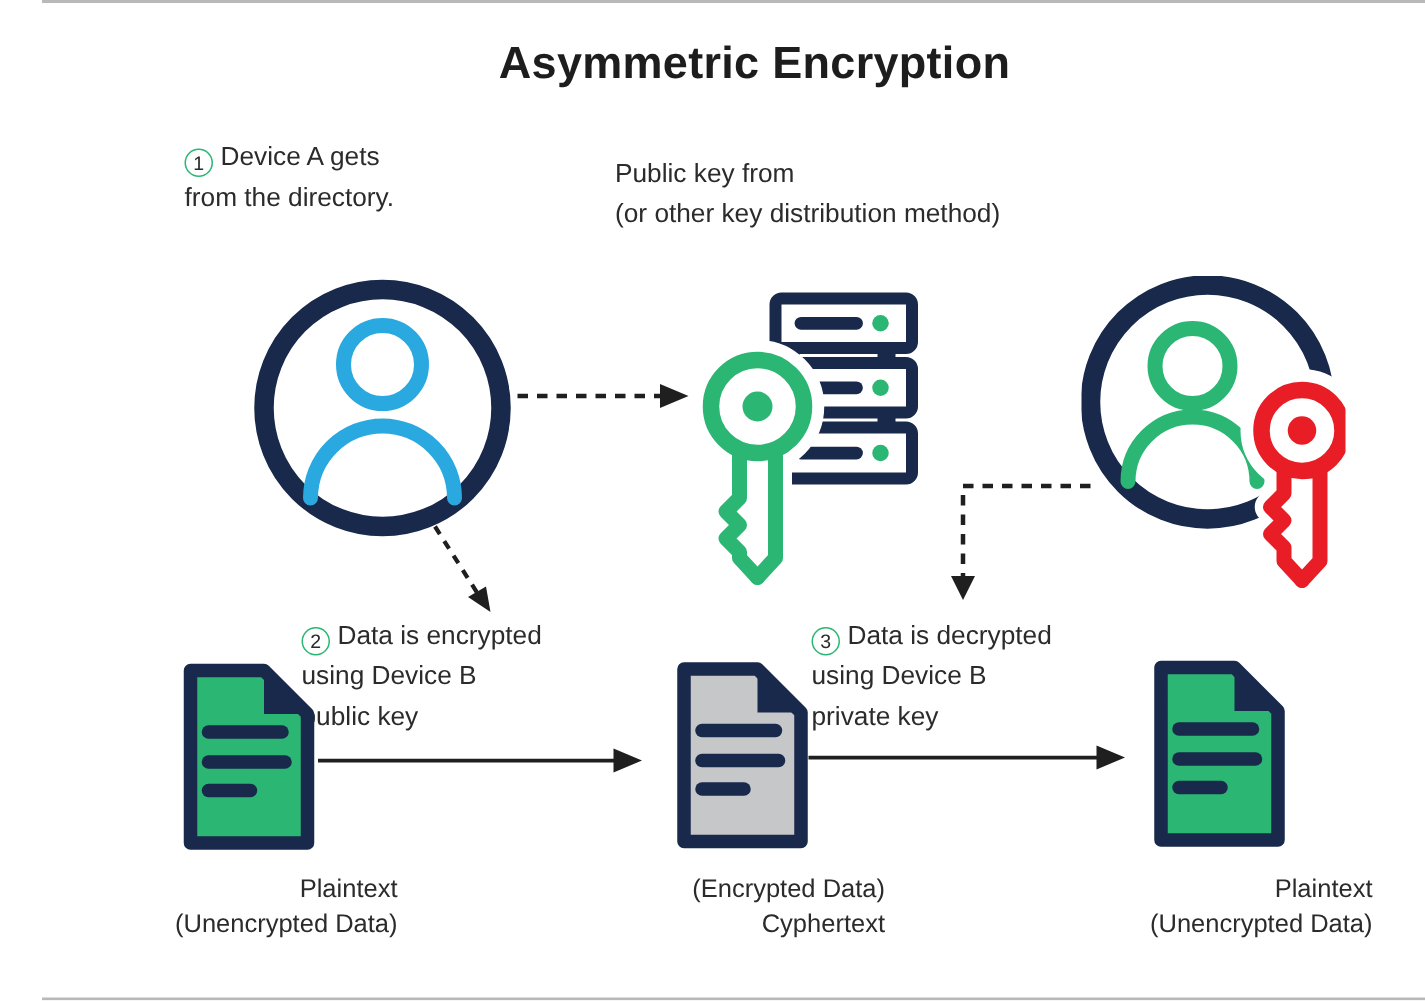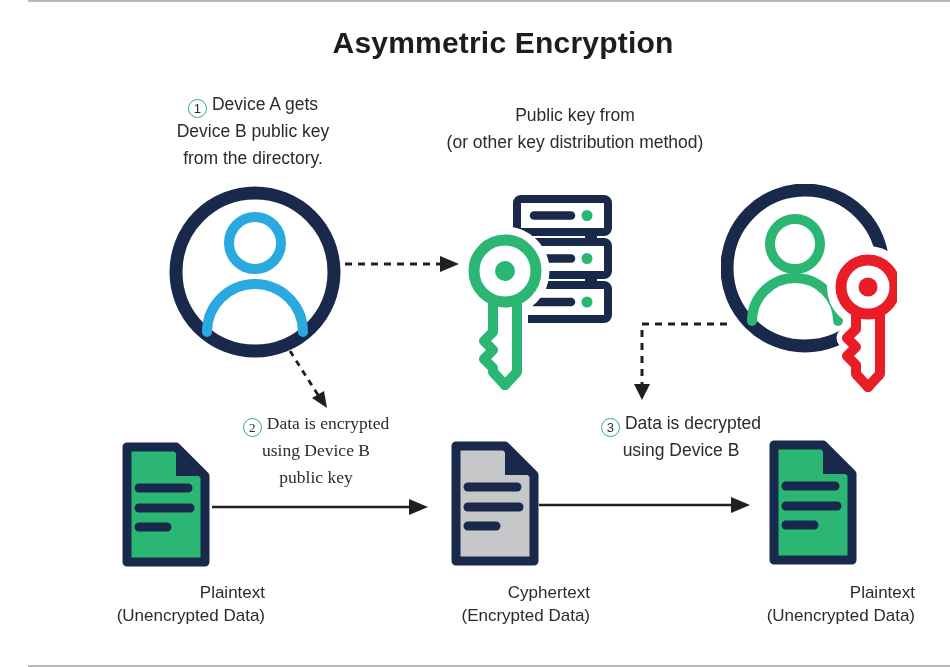--- a/index.html
+++ b/index.html
@@ -6,21 +6,21 @@
   .canvas{
     position:relative;width:950px;height:667px;background:#fff;overflow:hidden;
     font-family:"Liberation Sans","DejaVu Sans",sans-serif;color:var(--text,#2b2b2b);margin-left:28px;
   }
   .edge{position:absolute;left:0;right:0;height:2px;background:var(--page_border,#b9b9b9);}
   .edge.top{top:0;} .edge.bottom{bottom:0;}
   .title{
     position:absolute;top:26px;left:0;width:100%;text-align:center;
     font-size:30px;font-weight:bold;color:var(--title_text,#1d1d1d);letter-spacing:.2px;
   }
-  .caption{position:absolute;text-align:center;font-size:17.5px;line-height:26.5px;color:var(--text,#2b2b2b);}
+  .caption{position:absolute;text-align:left;font-size:17.5px;line-height:26.5px;color:var(--text,#2b2b2b);}
   .caption .ln{white-space:nowrap;}
   .numbadge{
     display:inline-flex;align-items:center;justify-content:center;
     width:19px;height:19px;border:1.6px solid var(--green,#2BB673);border-radius:50%;
     font-size:13px;line-height:1;color:var(--text,#2b2b2b);margin-right:5px;vertical-align:-3px;box-sizing:border-box;
   }
   .icon{position:absolute;}
   .navy-s{stroke:var(--navy,#18294B);} .navy-f{fill:var(--navy,#18294B);}
   .blue-s{stroke:var(--blue,#2AA9E0);}
   .green-s{stroke:var(--green,#2BB673);} .green-f{fill:var(--green,#2BB673);}
@@ -36,21 +36,20 @@
 <body>
 
 <div class="canvas">
   <div class="edge top"></div>
   <div class="edge bottom"></div>
 
   <div class="title">Asymmetric Encryption</div>
 
   <div class="caption" style="left:95px;top:91px;width:260px;">
     <div class="ln"><span class="numbadge">1</span><span>Device A gets</span></div>
-    <div class="ln">Device B public key</div>
     <div class="ln">from the directory.</div>
   </div>
 
   <div class="caption" style="left:382px;top:102px;width:330px;">
     <div class="ln">Public key from</div>
     <div class="ln">(or other key distribution method)</div>
   </div>
 
   <svg class="icon" style="left:137px;top:182px;" width="180" height="180" viewBox="0 0 180 180">
     <circle class="navy-s" cx="90" cy="90" r="79" fill="none" stroke-width="13"></circle>
@@ -97,29 +96,30 @@
       <circle class="white-s" cx="147" cy="103" r="27" fill="#fff" stroke-width="28"></circle>
       <path class="white-s" d="M135,133 V145 L126,154 L135,163 L126,172 L135,181 V190 L147,203" fill="none" stroke-width="21" stroke-linecap="round" stroke-linejoin="round"></path>
       <path class="white-s" d="M159,133 V190 L147,203" fill="none" stroke-width="21" stroke-linecap="round" stroke-linejoin="round"></path>
       <circle class="red-s" cx="147" cy="103" r="27" fill="#fff" stroke-width="11"></circle>
       <circle class="red-f" cx="147" cy="103" r="9.5"></circle>
       <path class="red-s" d="M135,130 V145 L126,154 L135,163 L126,172 L135,181 V190 L147,203" fill="none" stroke-width="10" stroke-linecap="round" stroke-linejoin="round"></path>
       <path class="red-s" d="M159,130 V190 L147,203" fill="none" stroke-width="10" stroke-linecap="round" stroke-linejoin="round"></path>
     </g>
   </svg>
 
-  <div class="caption" style="left:173px;top:410px;width:230px;font-family:Liberation Serif, serif;">
+  <div class="caption" style="left:173px;top:410px;width:230px;">
     <div class="ln"><span class="numbadge">2</span><span>Data is encrypted</span></div>
     <div class="ln">using Device B</div>
     <div class="ln">public key</div>
   </div>
 
-  <div class="caption" style="left:538px;top:410px;width:230px;">
+  <div class="caption" style="left:513px;top:410px;width:230px;">
     <div class="ln"><span class="numbadge">3</span><span>Data is decrypted</span></div>
     <div class="ln">using Device B</div>
+    <div class="ln">private key</div>
   </div>
 
   <svg class="icon" style="left:90px;top:442px;" width="95" height="126" viewBox="0 0 95 126">
     <path class="green-f navy-s" d="M9,5 H58 L87,34 V120 H9 Z" stroke-width="9" stroke-linejoin="round"></path>
     <path class="navy-f" d="M58,5 V34 H87 Z"></path>
     <line class="navy-s" x1="21" y1="46" x2="70" y2="46" stroke-width="9" stroke-linecap="round"></line>
     <line class="navy-s" x1="21" y1="66" x2="72" y2="66" stroke-width="9" stroke-linecap="round"></line>
     <line class="navy-s" x1="21" y1="85" x2="49" y2="85" stroke-width="9" stroke-linecap="round"></line>
   </svg>
 
@@ -137,22 +137,22 @@
     <line class="navy-s" x1="21" y1="46" x2="70" y2="46" stroke-width="9" stroke-linecap="round"></line>
     <line class="navy-s" x1="21" y1="66" x2="72" y2="66" stroke-width="9" stroke-linecap="round"></line>
     <line class="navy-s" x1="21" y1="85" x2="49" y2="85" stroke-width="9" stroke-linecap="round"></line>
   </svg>
 
   <div class="doclabel" style="left:37px;top:581px;">
     <div>Plaintext</div>
     <div>(Unencrypted Data)</div>
   </div>
   <div class="doclabel" style="left:362px;top:581px;">
+    <div>(Encrypted Data)</div>
     <div>Cyphertext</div>
-    <div>(Encrypted Data)</div>
   </div>
   <div class="doclabel" style="left:687px;top:581px;">
     <div>Plaintext</div>
     <div>(Unencrypted Data)</div>
   </div>
 
   <svg class="overlay" width="950" height="667" viewBox="0 0 950 667">
     <g>
       <line class="arrow-s" x1="317" y1="264" x2="413" y2="264" stroke-width="3" stroke-dasharray="7,6"></line>
       <polygon class="arrow-f" points="431,264 412,256 412,272"></polygon>

